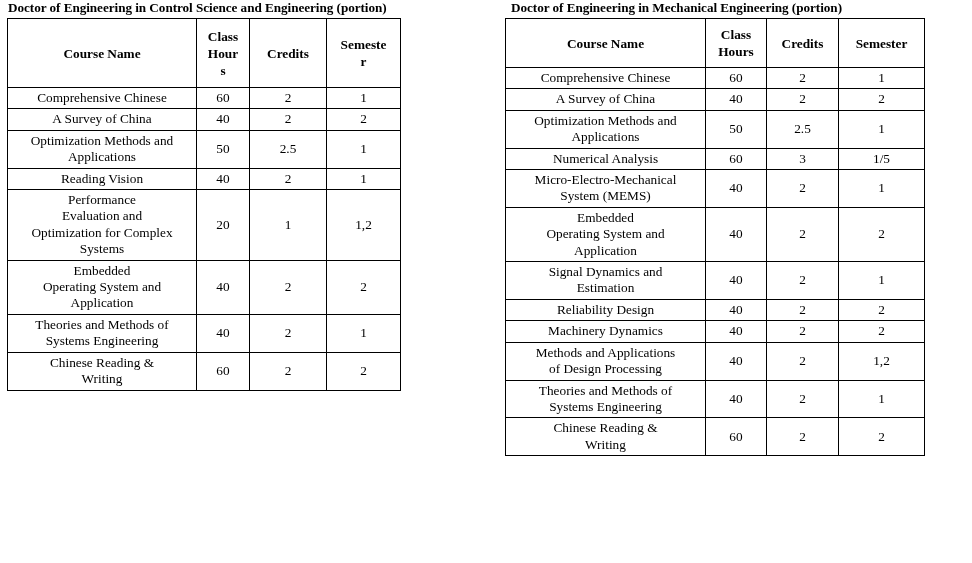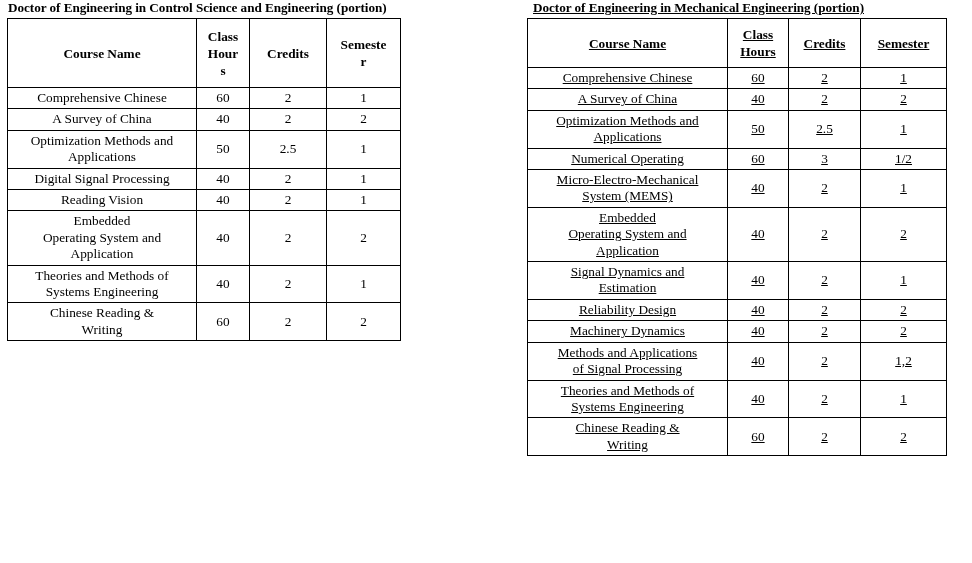--- a/index.html
+++ b/index.html
@@ -19,21 +19,21 @@
   .page {
     position: relative;
     width: 972px;
     height: 563px;
   }
   .table-block {
     position: absolute;
     top: 0;
   }
   #block-left  { left: 7px;   width: 393px; }
-  #block-right { left: 527px; width: 419px; text-decoration: underline; }
+  #block-right { left: 505px; width: 419px; }
 
   .table-title {
     font-weight: bold;
     font-size: 13.2px;
     line-height: 16px;
     white-space: nowrap;
     letter-spacing: -0.05px;
     padding-bottom: 2px;
   }
   #block-left  .table-title { margin-left: 1px; }
@@ -148,36 +148,39 @@
                 <span>Applications</span>
               </span>
             </td>
             <td>50</td>
             <td>2.5</td>
             <td>1</td>
           </tr>
           <tr>
             <td class="cell-name">
               <span class="lines">
-                <span>Digital Signal Processing</span>
-              </span>
-            </td>
-            <td>40</td>
-            <td>2</td>
-            <td>1</td>
-          </tr>
-          <tr>
-            <td class="cell-name">
-              <span class="lines">
                 <span>Reading Vision</span>
               </span>
             </td>
             <td>40</td>
             <td>2</td>
             <td>1</td>
+          </tr>
+          <tr>
+            <td class="cell-name">
+              <span class="lines">
+                <span>Performance</span>
+                <span>Evaluation and</span>
+                <span>Optimization for Complex</span>
+                <span>Systems</span>
+              </span>
+            </td>
+            <td>20</td>
+            <td>1</td>
+            <td>1,2</td>
           </tr>
           <tr>
             <td class="cell-name">
               <span class="lines">
                 <span>Embedded</span>
                 <span>Operating System and</span>
                 <span>Application</span>
               </span>
             </td>
             <td>40</td>
@@ -272,26 +275,26 @@
                 <span>Applications</span>
               </span>
             </td>
             <td>50</td>
             <td>2.5</td>
             <td>1</td>
           </tr>
           <tr>
             <td class="cell-name">
               <span class="lines">
-                <span>Numerical Operating</span>
+                <span>Numerical Analysis</span>
               </span>
             </td>
             <td>60</td>
             <td>3</td>
-            <td>1/2</td>
+            <td>1/5</td>
           </tr>
           <tr>
             <td class="cell-name">
               <span class="lines">
                 <span>Micro-Electro-Mechanical</span>
                 <span>System (MEMS)</span>
               </span>
             </td>
             <td>40</td>
             <td>2</td>
@@ -337,21 +340,21 @@
               </span>
             </td>
             <td>40</td>
             <td>2</td>
             <td>2</td>
           </tr>
           <tr>
             <td class="cell-name">
               <span class="lines">
                 <span>Methods and Applications</span>
-                <span>of Signal Processing</span>
+                <span>of Design Processing</span>
               </span>
             </td>
             <td>40</td>
             <td>2</td>
             <td>1,2</td>
           </tr>
           <tr>
             <td class="cell-name">
               <span class="lines">
                 <span>Theories and Methods of</span>

